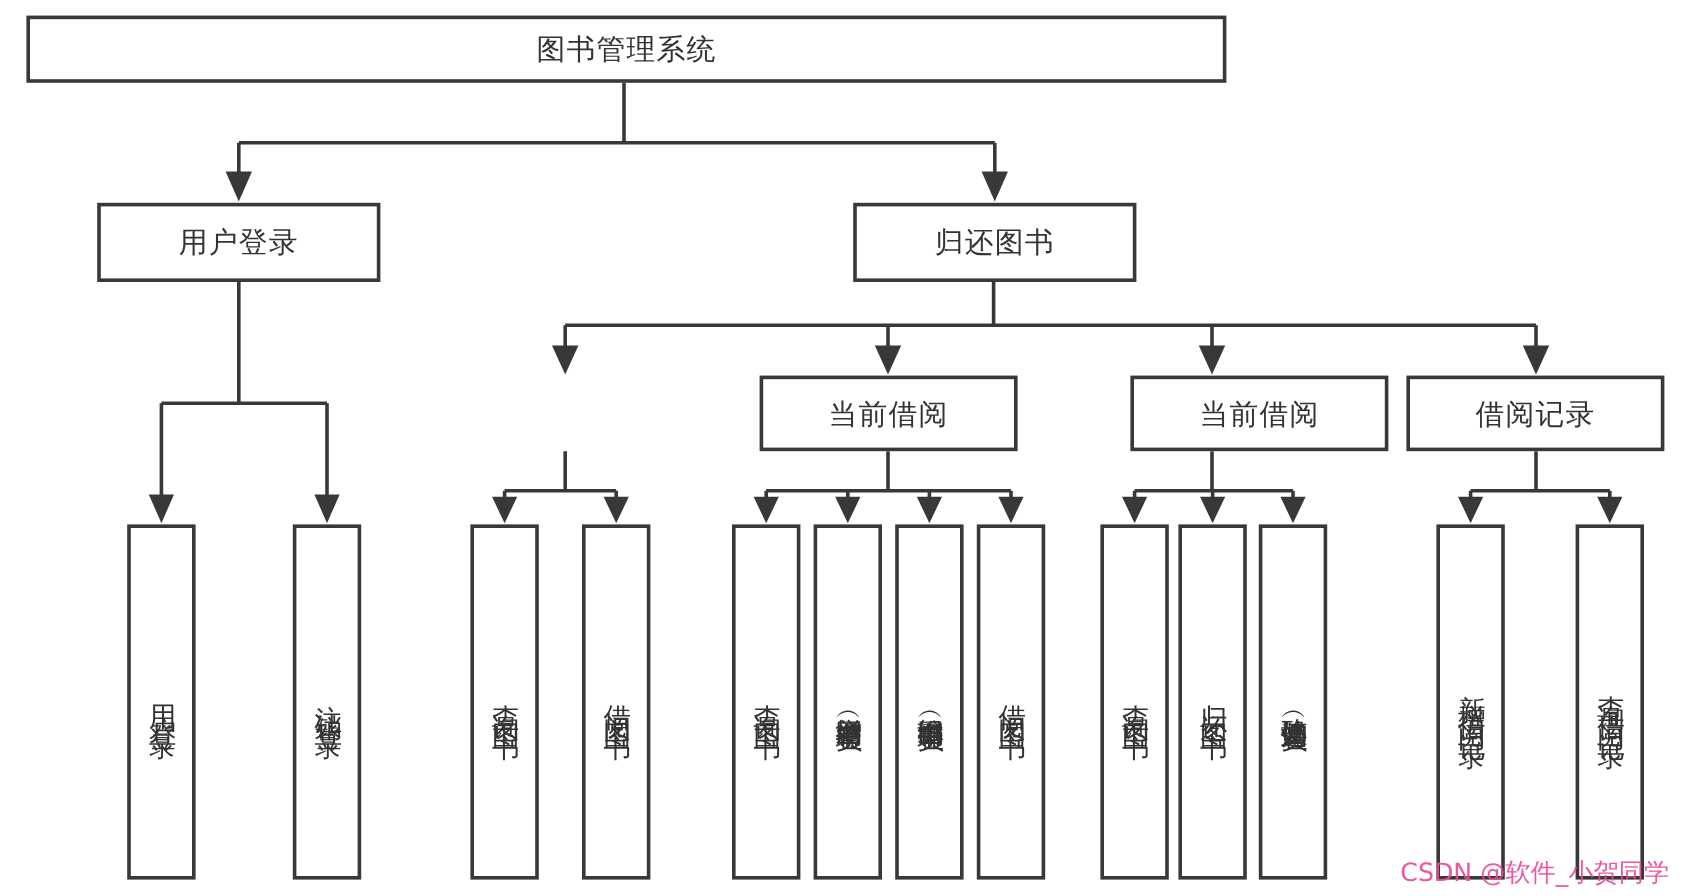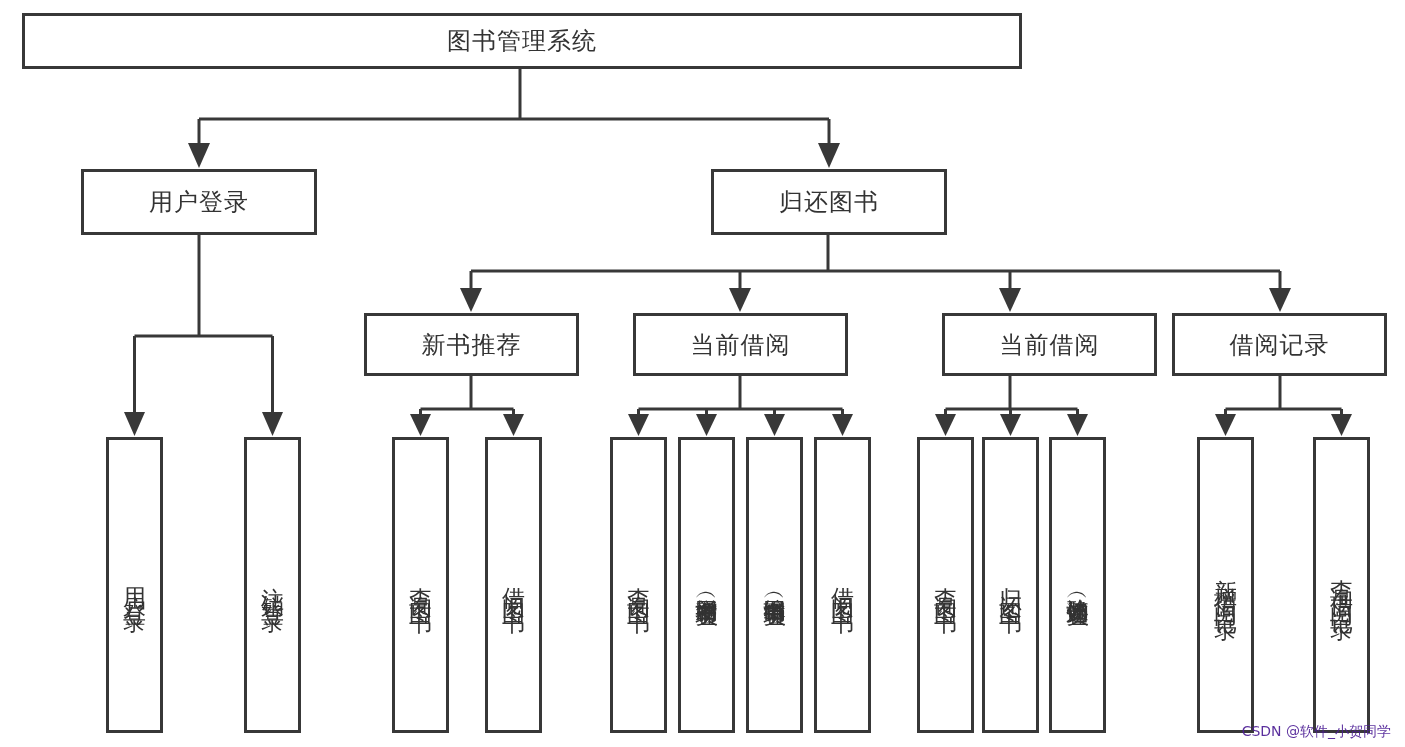--- a/index.html
+++ b/index.html
@@ -61,22 +61,22 @@
     white-space: nowrap;
   }
   .v-label.tight {
     font-size: 22px;
     letter-spacing: 1px;
   }
   .watermark {
     position: absolute;
     right: 14px;
     bottom: 6px;
-    font-size: 14px;
-    color: #4c1d95;
+    font-size: 21px;
+    color: #ec4899;
     opacity: 0.92;
     white-space: nowrap;
     z-index: 5;
   }
 </style>
 </head>
 <body>
 
 <div class="canvas">
 
@@ -146,23 +146,20 @@
     <span class="h-label">图书管理系统</span>
   </div>
 
   <div class="box lv2 a">
     <span class="h-label">用户登录</span>
   </div>
   <div class="box lv2 b">
     <span class="h-label">归还图书</span>
   </div>
 
-  <div class="box lv3 a">
-    <span class="h-label">新书推荐</span>
-  </div>
   <div class="box lv3 b">
     <span class="h-label">当前借阅</span>
   </div>
   <div class="box lv3 c">
     <span class="h-label">当前借阅</span>
   </div>
   <div class="box lv3 d">
     <span class="h-label">借阅记录</span>
   </div>
 

